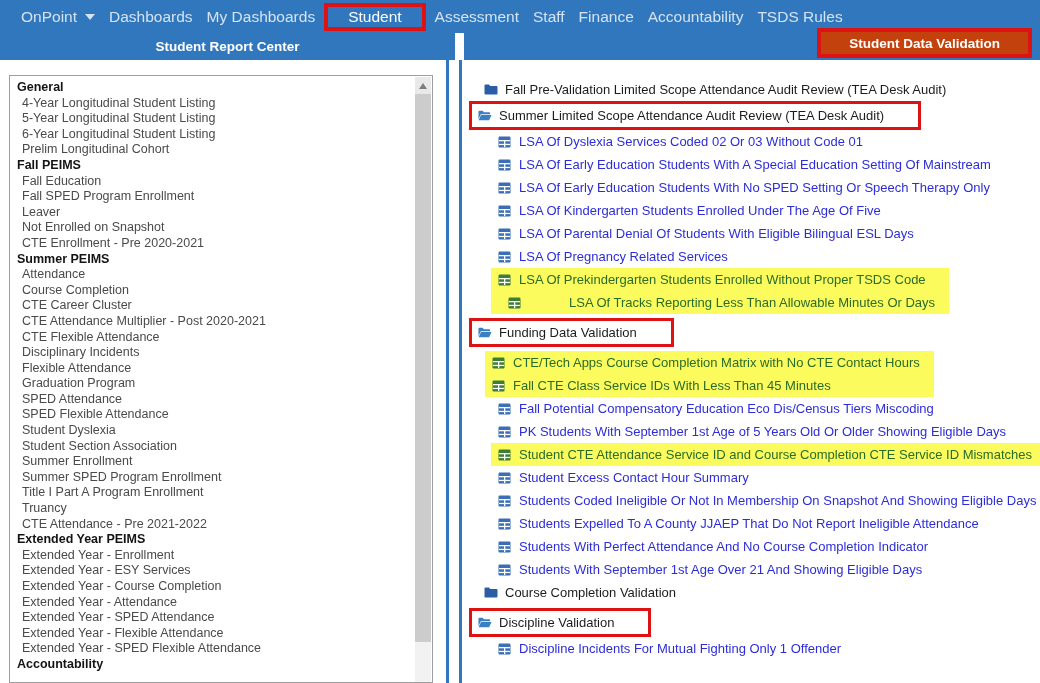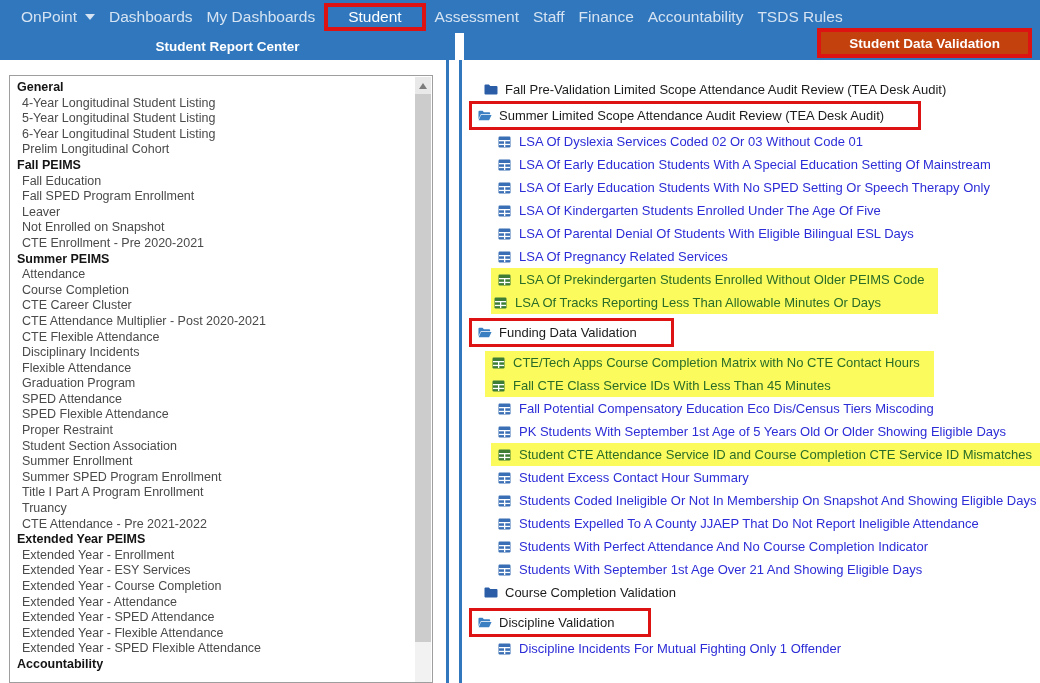--- a/index.html
+++ b/index.html
@@ -121,21 +121,21 @@
         <div class="left-item">Attendance</div>
         <div class="left-item">Course Completion</div>
         <div class="left-item">CTE Career Cluster</div>
         <div class="left-item">CTE Attendance Multiplier - Post 2020-2021</div>
         <div class="left-item">CTE Flexible Attendance</div>
         <div class="left-item">Disciplinary Incidents</div>
         <div class="left-item">Flexible Attendance</div>
         <div class="left-item">Graduation Program</div>
         <div class="left-item">SPED Attendance</div>
         <div class="left-item">SPED Flexible Attendance</div>
-        <div class="left-item">Proper Restraint</div>
+        <div class="left-item">Student Dyslexia</div>
         <div class="left-item">Student Section Association</div>
         <div class="left-item">Summer Enrollment</div>
         <div class="left-item">Summer SPED Program Enrollment</div>
         <div class="left-item">Title I Part A Program Enrollment</div>
         <div class="left-item">Truancy</div>
         <div class="left-item">CTE Attendance - Pre 2021-2022</div>
         <div class="left-item hdr">Extended Year PEIMS</div>
         <div class="left-item">Extended Year - Enrollment</div>
         <div class="left-item">Extended Year - ESY Services</div>
         <div class="left-item">Extended Year - Course Completion</div>
@@ -242,23 +242,23 @@
       <div class="ylw" style="margin-left: 15px;">
         <div class="row" style="padding-left: 7px;">
           <span class="icon">
             <svg width="13" height="12" viewBox="0 0 13 12">
               <rect x="0.5" y="0.5" width="12" height="11" rx="1.2" fill="#3e7d36"></rect>
               <rect x="1" y="4" width="11" height="1.3" fill="#fff"></rect>
               <rect x="1" y="7.8" width="11" height="1.3" fill="#fff"></rect>
               <rect x="6" y="4" width="1.3" height="7" fill="#fff"></rect>
             </svg>
           </span>
-          <span class="report-label">LSA Of Prekindergarten Students Enrolled Without Older PEIMS Code</span>
+          <span class="report-label">LSA Of Prekindergarten Students Enrolled Without Proper TSDS Code</span>
         </div>
-        <div class="row" style="padding-left: 3px;">
+        <div class="row" style="padding-left: 17px; gap: 40px;">
           <span class="icon">
             <svg width="13" height="12" viewBox="0 0 13 12">
               <rect x="0.5" y="0.5" width="12" height="11" rx="1.2" fill="#3e7d36"></rect>
               <rect x="1" y="4" width="11" height="1.3" fill="#fff"></rect>
               <rect x="1" y="7.8" width="11" height="1.3" fill="#fff"></rect>
               <rect x="6" y="4" width="1.3" height="7" fill="#fff"></rect>
             </svg>
           </span>
           <span class="report-label">LSA Of Tracks Reporting Less Than Allowable Minutes Or Days</span>
         </div>

